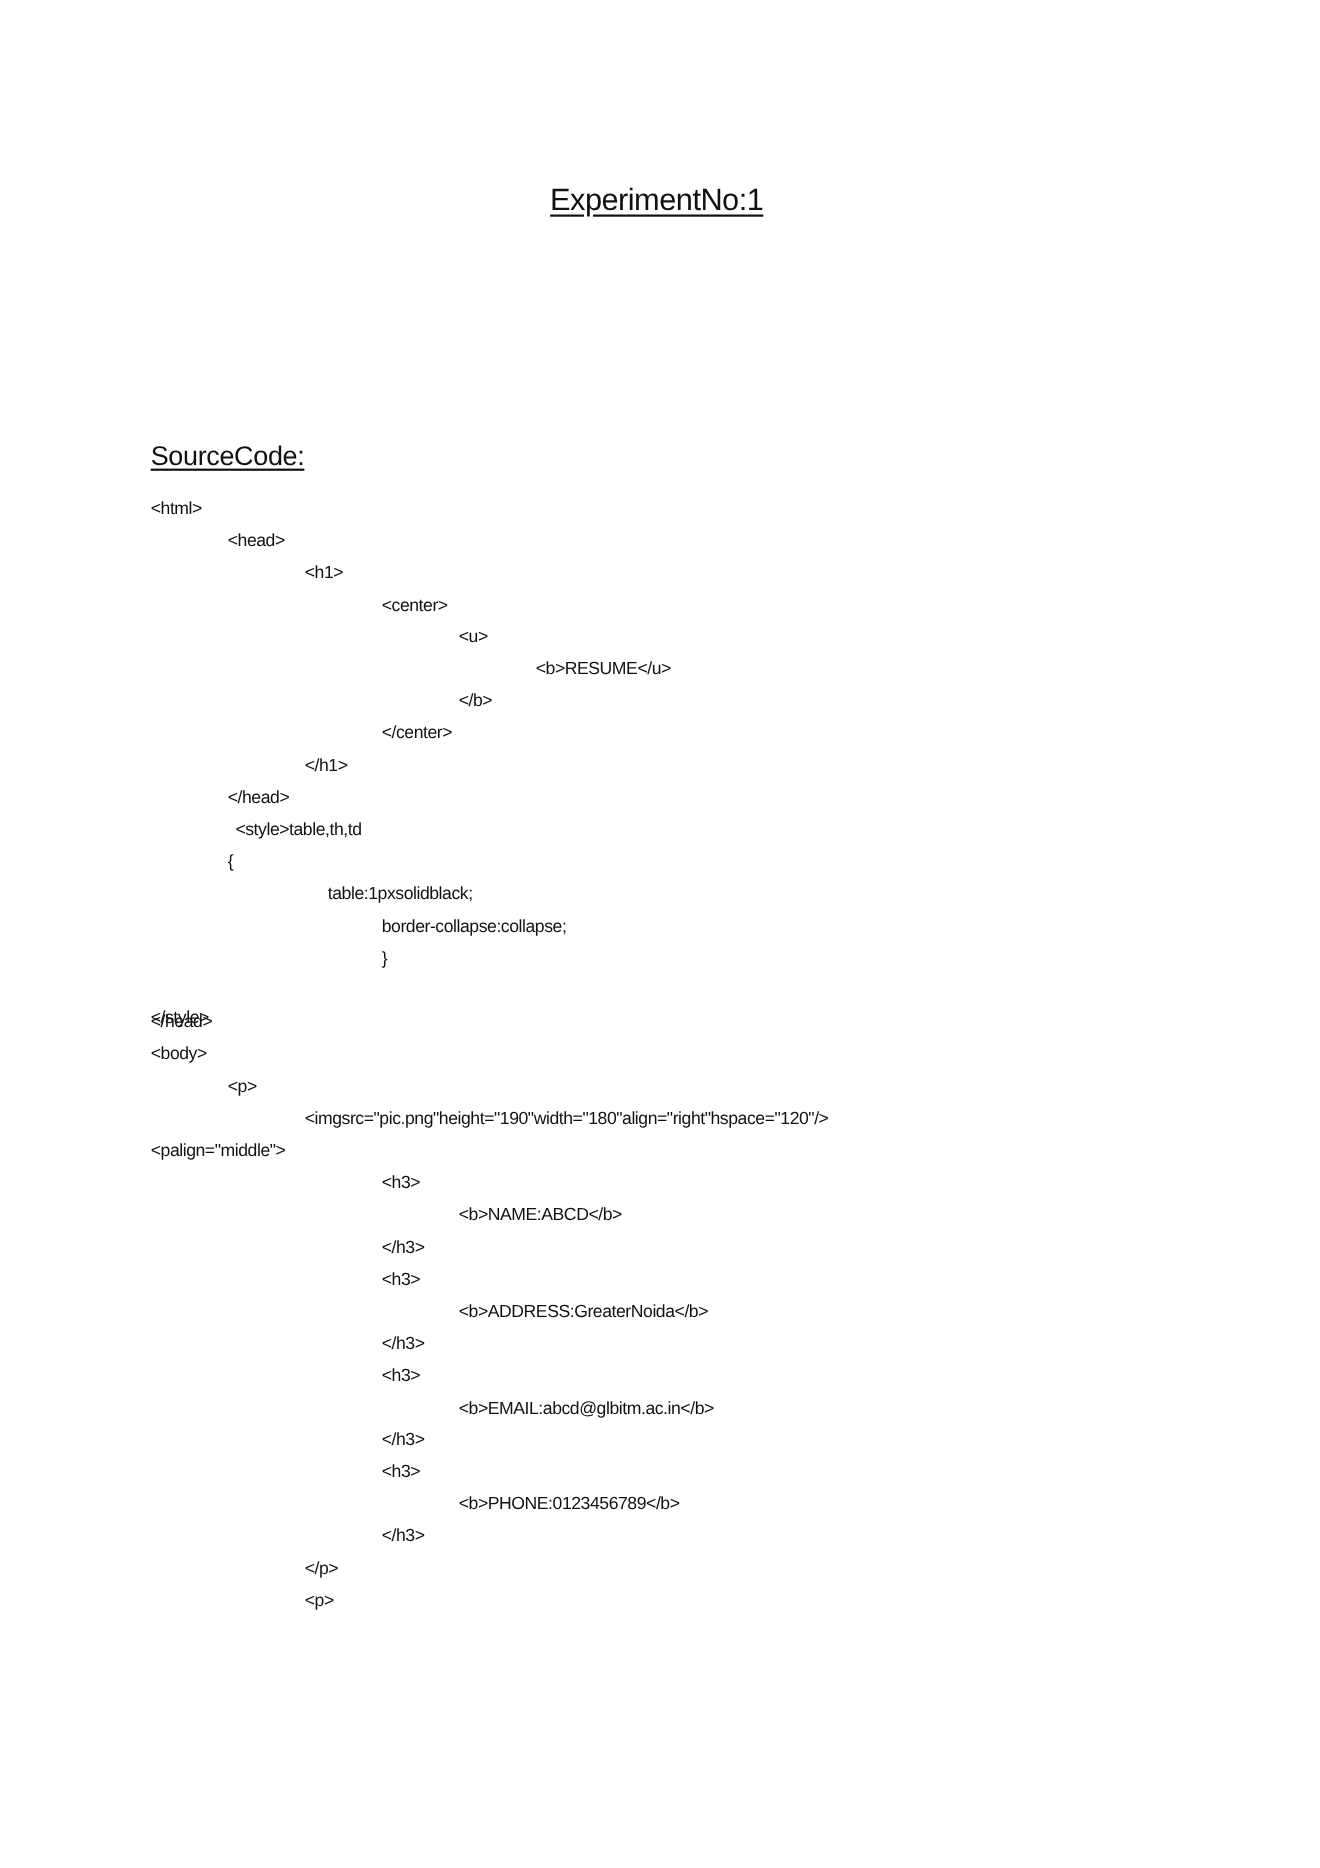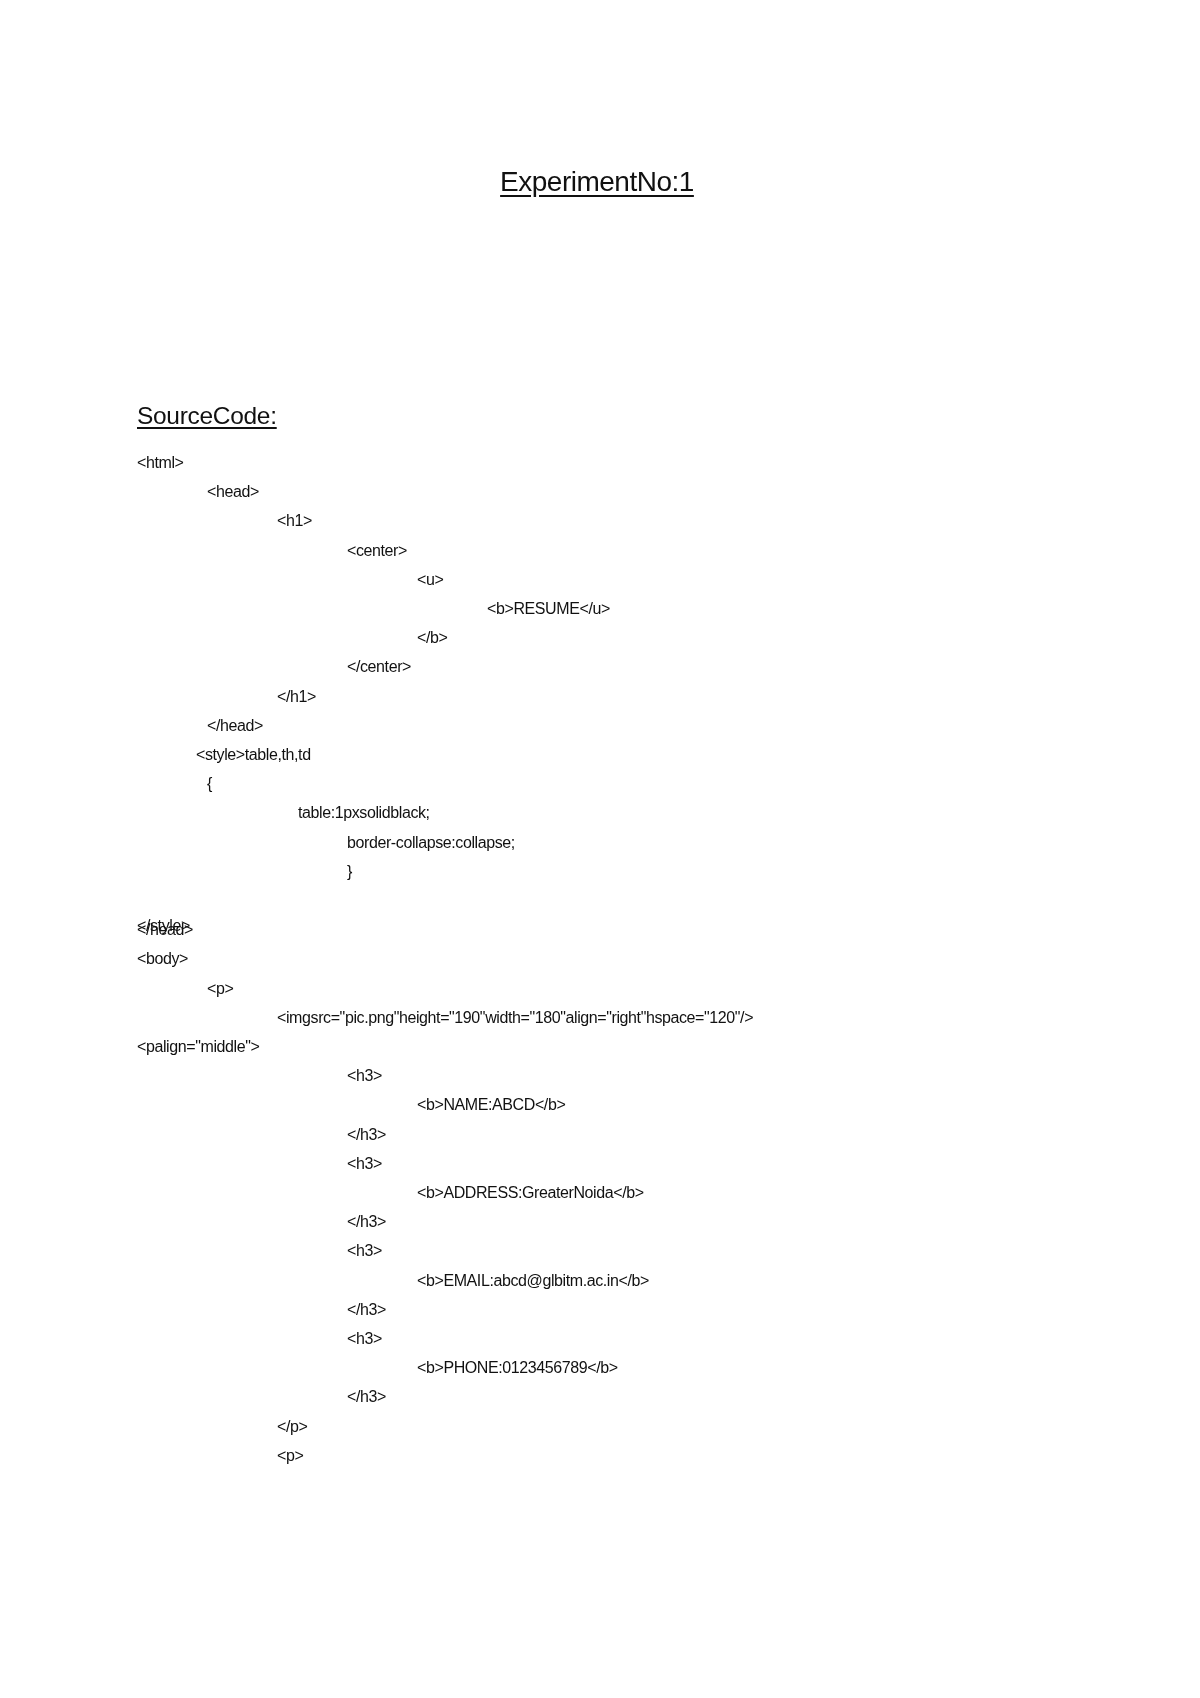--- a/index.html
+++ b/index.html
@@ -91,21 +91,21 @@
       <div class="code-line" style="left: 137px; top: 0px;">&lt;html&gt;</div>
       <div class="code-line" style="left: 207px; top: 29.2px;">&lt;head&gt;</div>
       <div class="code-line" style="left: 277px; top: 58.4px;">&lt;h1&gt;</div>
       <div class="code-line" style="left: 347px; top: 87.6px; text-align: center;">&lt;center&gt;</div>
       <div class="code-line" style="left: 417px; top: 116.8px;">&lt;u&gt;</div>
       <div class="code-line" style="left: 487px; top: 146px;">&lt;b&gt;RESUME&lt;/u&gt;</div>
       <div class="code-line" style="left: 417px; top: 175.2px;">&lt;/b&gt;</div>
       <div class="code-line" style="left: 347px; top: 204.4px;">&lt;/center&gt;</div>
       <div class="code-line" style="left: 277px; top: 233.6px;">&lt;/h1&gt;</div>
       <div class="code-line" style="left: 207px; top: 262.8px;">&lt;/head&gt;</div>
-      <div class="code-line" style="left: 196px; top: 292px;">&lt;style&gt;table,th,td</div>
+      <div class="code-line" style="left: 214px; top: 292px;">&lt;style&gt;table,th,td</div>
       <div class="code-line" style="left: 207px; top: 321.2px;">{</div>
       <div class="code-line" style="left: 298px; top: 350.4px;">table:1pxsolidblack;</div>
       <div class="code-line" style="left: 347px; top: 379.6px;">border-collapse:collapse;</div>
       <div class="code-line" style="left: 347px; top: 408.8px;">}</div>
       <div class="code-line" style="left: 137px; top: 463px;">&lt;/style&gt;</div>
       <div class="code-line" style="left: 137px; top: 467.2px;">&lt;/head&gt;</div>
       <div class="code-line" style="left: 137px; top: 496.4px;">&lt;body&gt;</div>
       <div class="code-line" style="left: 207px; top: 525.6px;">&lt;p&gt;</div>
       <div class="code-line" style="left: 277px; top: 554.8px;">&lt;imgsrc="pic.png"height="190"width="180"align="right"hspace="120"/&gt;</div>
       <div class="code-line" style="left: 137px; top: 584px;">&lt;palign="middle"&gt;</div>

